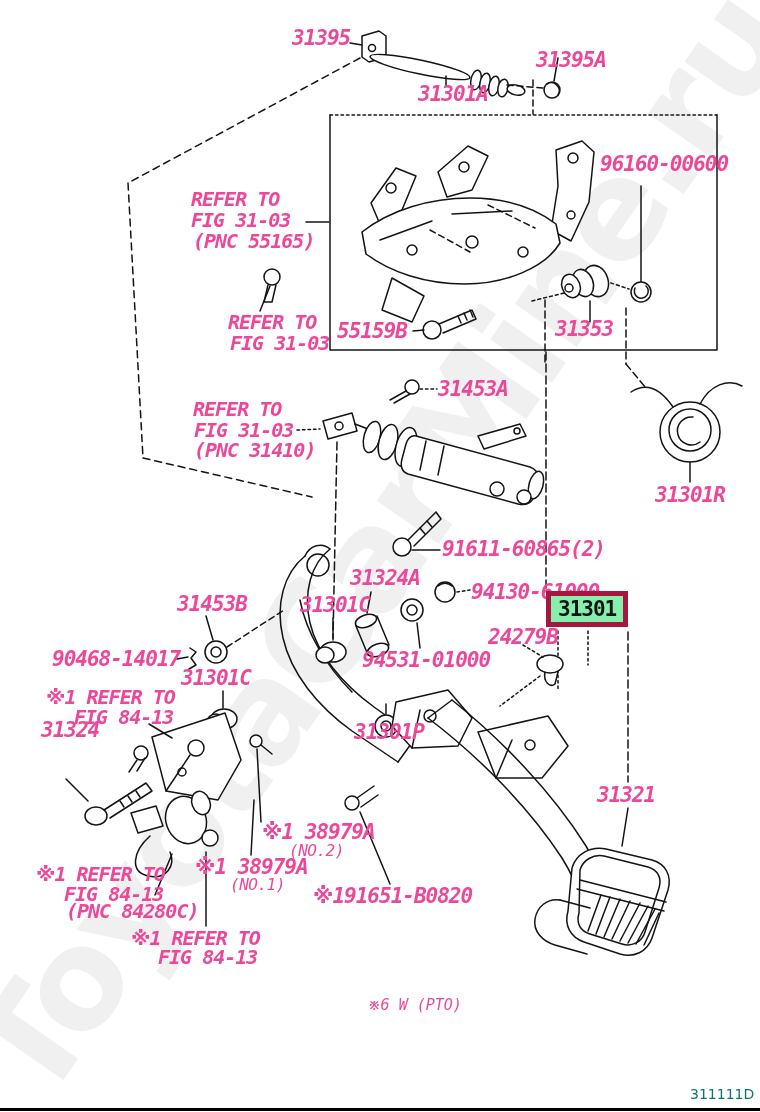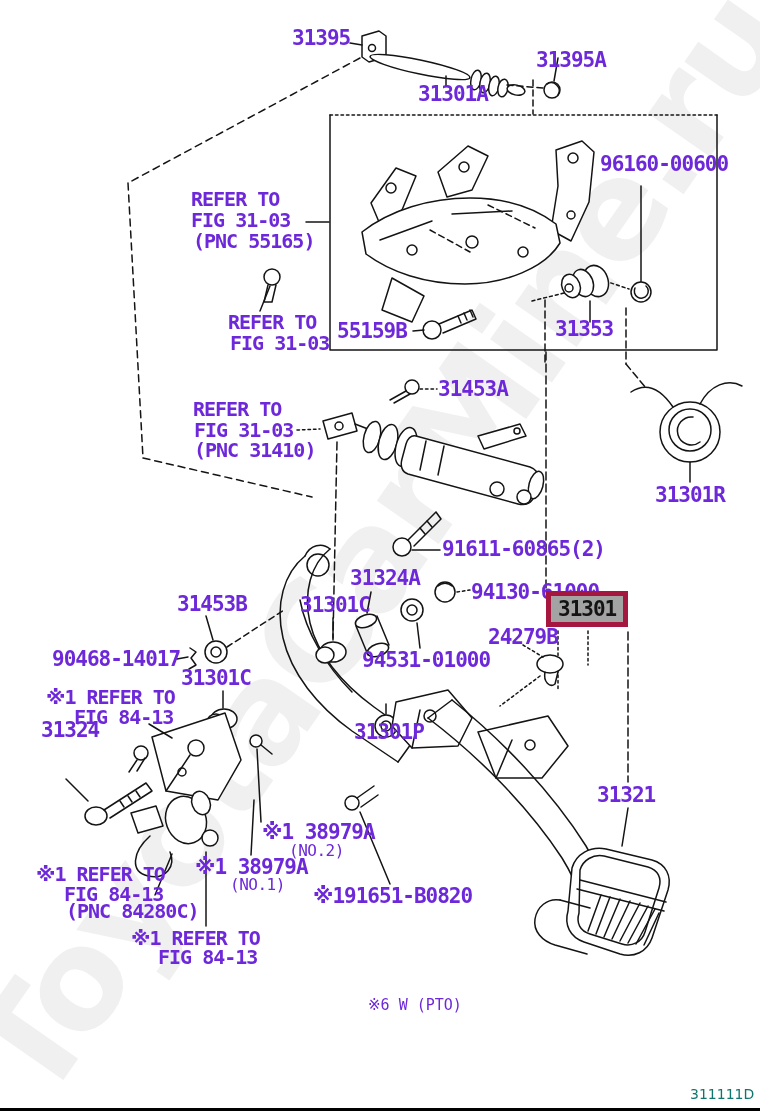--- a/index.html
+++ b/index.html
@@ -3,27 +3,27 @@
 <meta charset="utf-8">
 <style>
   html,body{margin:0;padding:0;background:#ffffff;}
   #stage{position:relative;width:760px;height:1112px;background:#ffffff;overflow:hidden;
          font-family:"DejaVu Sans Mono","DejaVu Sans",monospace;color:#141414;}
   .wm{position:absolute;left:50%;top:49%;transform:translate(-50%,-50%) rotate(-55deg);
       font-family:"DejaVu Sans",sans-serif;font-weight:bold;font-size:138px;letter-spacing:-4px;
       color:rgba(60,60,60,0.08);white-space:nowrap;pointer-events:none;}
   svg.art{position:absolute;left:0;top:0;}
   .lbl{position:absolute;font-weight:bold;font-size:21px;letter-spacing:-1px;line-height:1;
-       white-space:nowrap;color:#6d28d9;}
+       white-space:nowrap;color:#ec4899;font-style:italic;}
   .ref{font-size:20px;letter-spacing:-1px;}
   .sub{font-weight:normal;font-size:16px;letter-spacing:-0.5px;}
   .note{font-weight:normal;font-size:15px;letter-spacing:0;}
   .doc{position:absolute;font-family:"DejaVu Sans",sans-serif;font-weight:normal;font-size:14px;
        letter-spacing:0;color:#0f766e;}
-  .plate{position:absolute;left:546px;top:591px;border:5px solid #A6173F;background:#a3a3a3;
+  .plate{position:absolute;left:546px;top:591px;border:5px solid #A6173F;background:#86efac;
          padding:3px 7px 2px 7px;font-weight:bold;font-size:21px;letter-spacing:-1px;line-height:1;}
   .botline{position:absolute;left:0;bottom:1px;width:760px;border-top:3px solid #000;}
 </style>
 </head>
 <body>
 
 <div id="stage">
 
   <div class="wm">ToyotaCarMine.ru</div>
 

